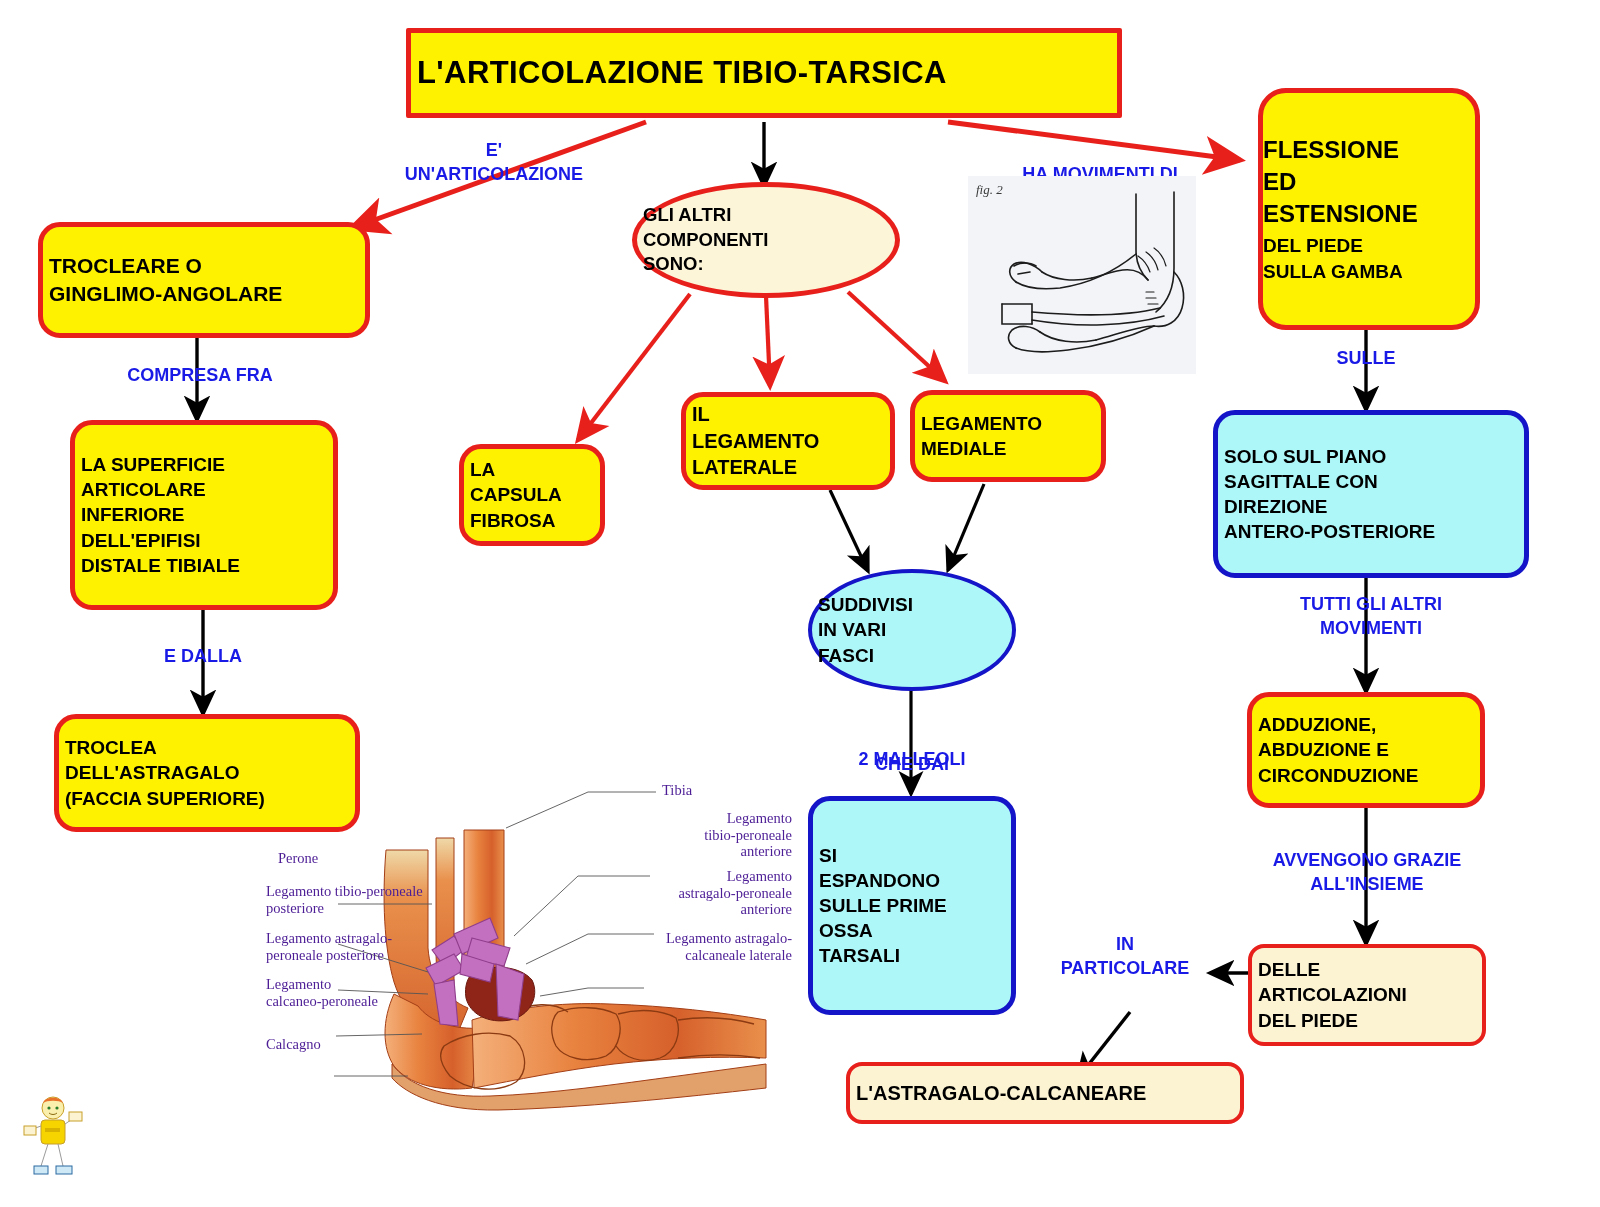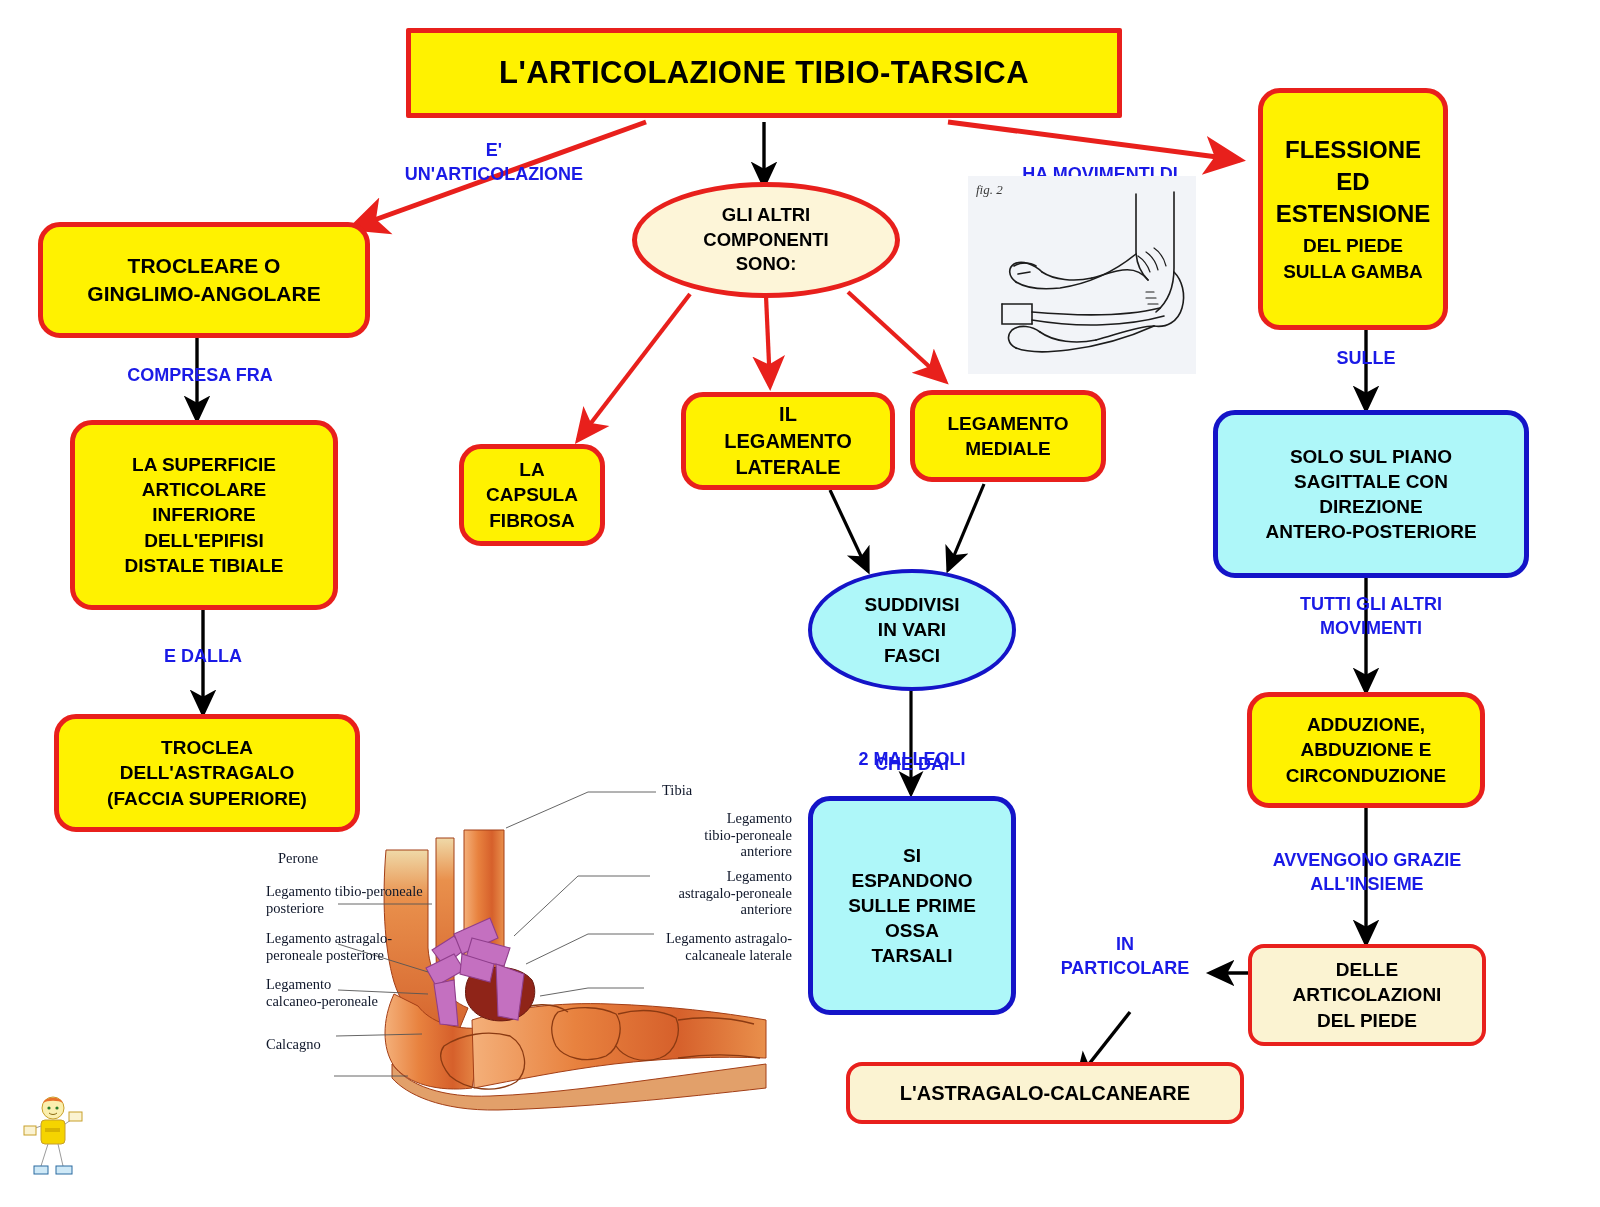--- a/index.html
+++ b/index.html
@@ -2,21 +2,21 @@
 <html><head>
 <meta charset="utf-8">
 <style>
   html,body{margin:0;padding:0;background:#ffffff;}
   body{width:1600px;height:1207px;overflow:hidden;font-family:"Liberation Sans",sans-serif;}
   #stage{position:relative;width:1600px;height:1207px;background:#fff;}
 
   svg#wires{position:absolute;left:0;top:0;width:1600px;height:1207px;pointer-events:none;}
 
   .node{position:absolute;box-sizing:border-box;display:flex;align-items:center;justify-content:center;
-        text-align:center;font-weight:bold;color:#000;line-height:1.32;}
+        text-align:left;font-weight:bold;color:#000;line-height:1.32;}
   .node .txt{width:100%;padding:0 6px;white-space:pre-line;}
 
   
   .rect-red-yellow{background:#FFF200;border:5px solid #E8201C;border-radius:22px;}
   .rect-red-yellow-sharp{background:#FFF200;border:5px solid #E8201C;border-radius:2px;}
   .rect-blue-cyan{background:#AEF7F9;border:5px solid #1414C8;border-radius:22px;}
   .rect-red-cream{background:#FBF3D2;border:4px solid #E8201C;border-radius:16px;}
   .ellipse-red-cream{background:#FDF5D8;border:5px solid #E8201C;border-radius:50%;}
   .ellipse-blue-cyan{background:#AEF7F9;border:4px solid #1414C8;border-radius:50%;}
 
@@ -26,21 +26,21 @@
 
   
   #title{left:406px;top:28px;width:716px;height:90px;font-size:31px;letter-spacing:.4px;}
 
   
   .illus{position:absolute;}
   #fig2{left:968px;top:176px;width:228px;height:198px;background:#F2F4F8;overflow:hidden;}
   #fig2 .cap{position:absolute;left:8px;top:6px;font-size:13px;font-style:italic;color:#3a3a3a;
              font-family:"Liberation Serif",serif;}
   #anatomy{left:258px;top:758px;width:534px;height:360px;overflow:hidden;}
-  .anlabel{position:absolute;font-family:"Liberation Serif",serif;font-size:14.5px;color:#0f172a;
+  .anlabel{position:absolute;font-family:"Liberation Serif",serif;font-size:14.5px;color:#4c1d95;
            line-height:1.15;white-space:pre-line;}
   #mascot{left:22px;top:1090px;width:62px;height:92px;}
 </style>
 </head>
 <body>
 
 <div id="stage">
 
   <svg id="wires" viewBox="0 0 1600 1207">
     <defs>
@@ -150,21 +150,21 @@
   <div class="node rect-blue-cyan" style="left:808px;top:796px;width:208px;height:219px;font-size:19px;">
     <div class="txt">SI
 ESPANDONO
 SULLE     PRIME
 OSSA
 TARSALI</div>
   </div>
 
   <div class="conlabel" style="left:975px;top:130px;width:250px;font-size:18px;margin-top:32px;">HA    MOVIMENTI    DI</div>
 
-  <div class="node rect-red-yellow" style="left:1258px;top:88px;width:190px;height:242px;font-size:24px;flex-direction:column;">
+  <div class="node rect-red-yellow" style="left:1258px;top:88px;width:222px;height:242px;font-size:24px;flex-direction:column;border-radius:28px;">
     <div class="txt">FLESSIONE
 ED
 ESTENSIONE</div>
     <div class="txt" style="font-size:19px;margin-top:4px;">DEL     PIEDE
 SULLA     GAMBA</div>
   </div>
 
   <div class="conlabel" style="left:1266px;top:346px;width:200px;font-size:18px;">SULLE</div>
 
   <div class="node rect-blue-cyan" style="left:1213px;top:410px;width:316px;height:168px;font-size:19px;">

